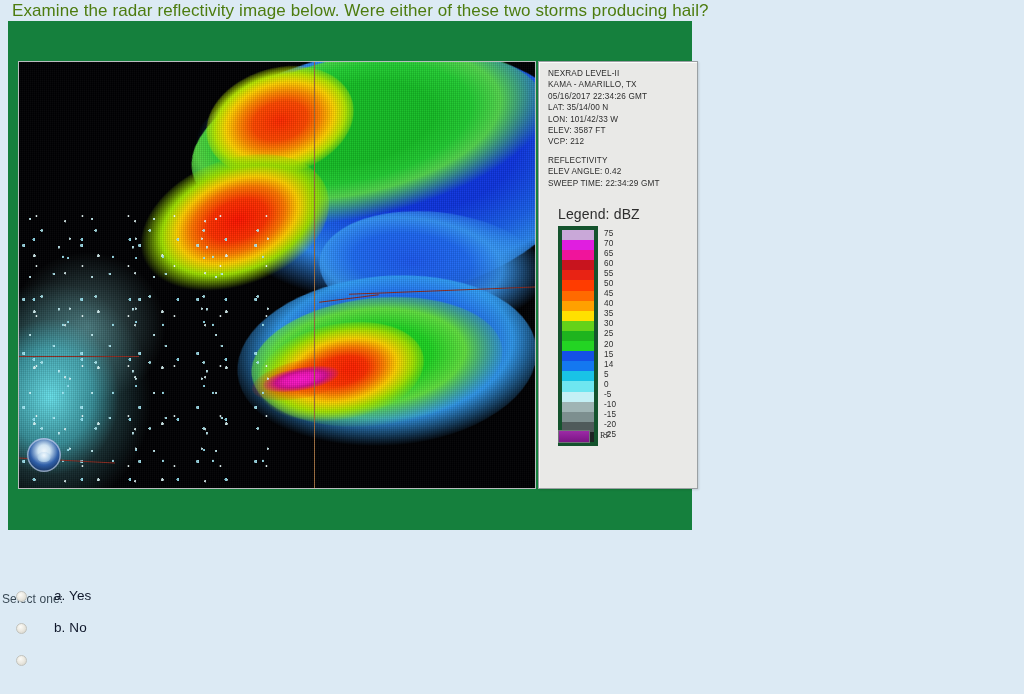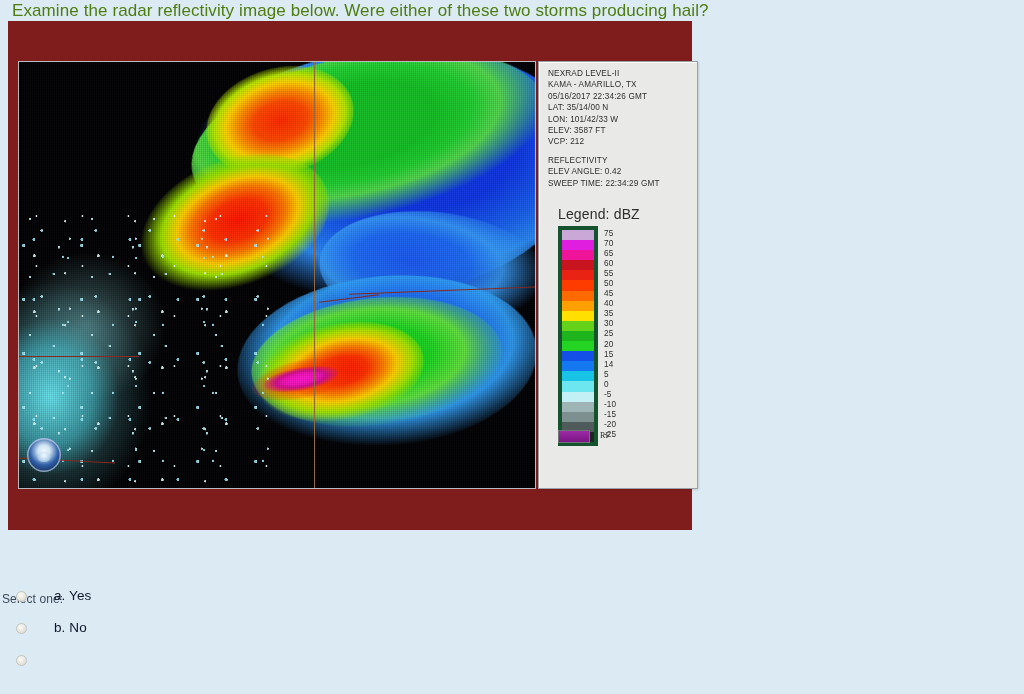--- a/index.html
+++ b/index.html
@@ -29,21 +29,21 @@
     letter-spacing: .1px;
   }
 
   
   .content-panel {
     position: absolute;
     left: 8px;
     top: 21px;
     width: 684px;
     height: 509px;
-    background: #7f1d1d;
+    background: #15803d;
   }
 
   
   .radar-figure {
     position: absolute;
     left: 2px;
     top: 40px;
     width: 680px;
     height: 428px;
   }

